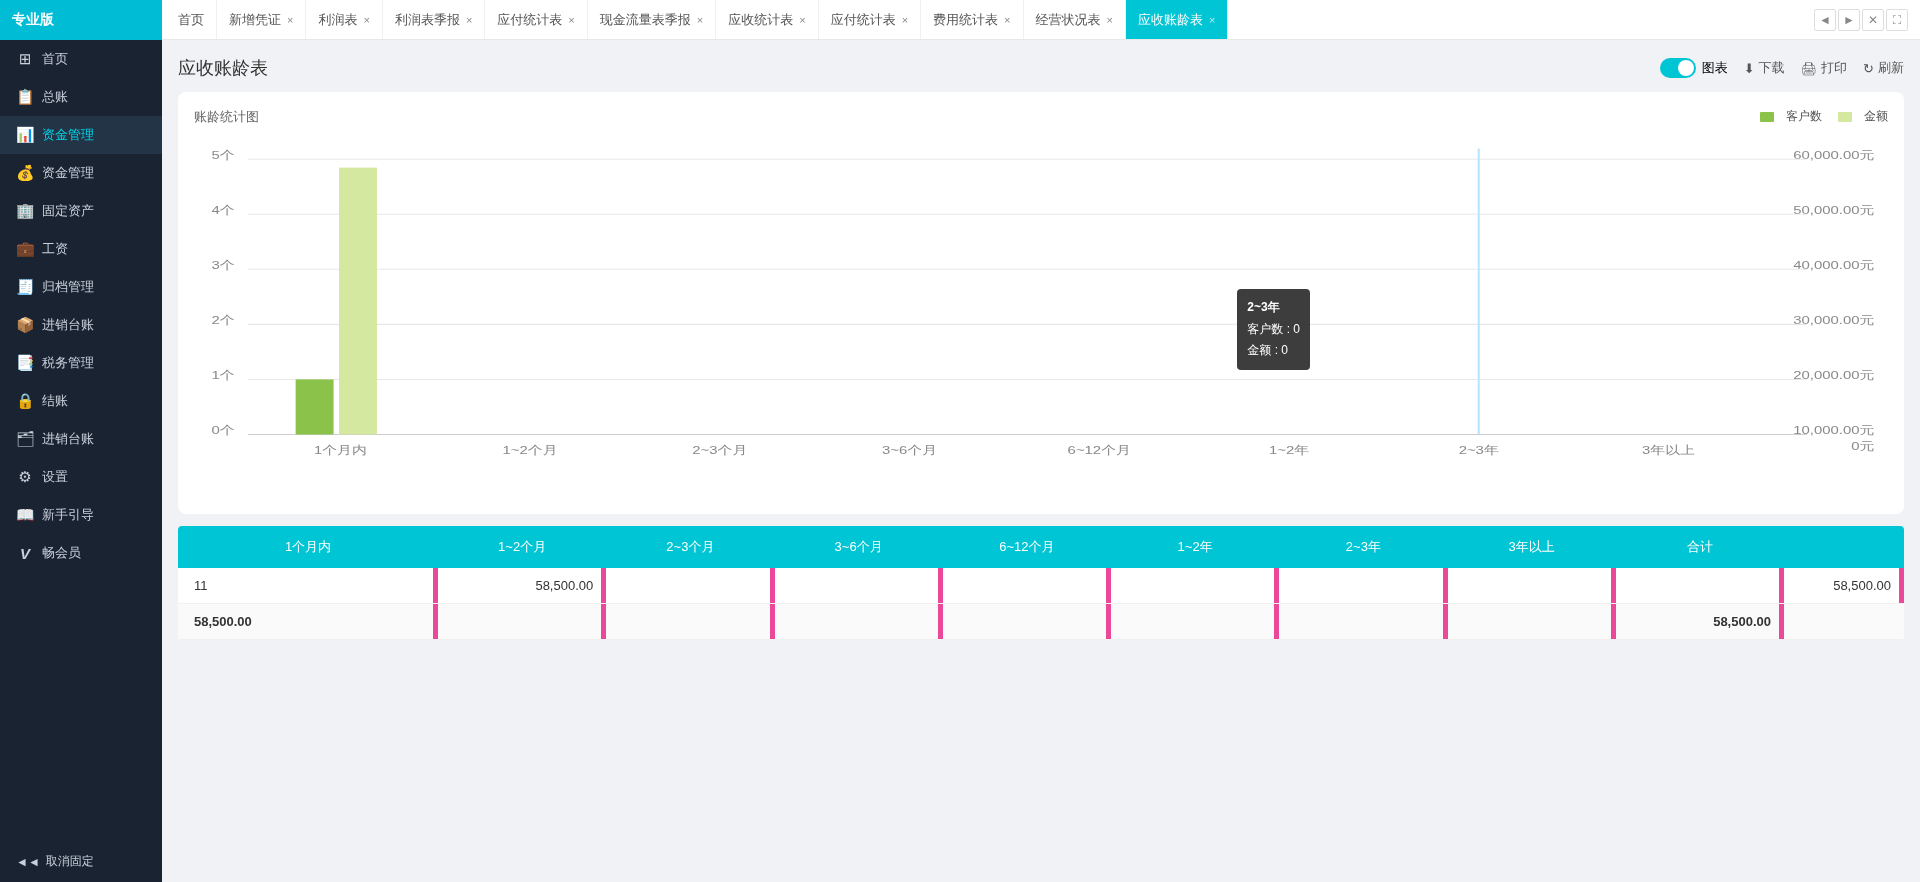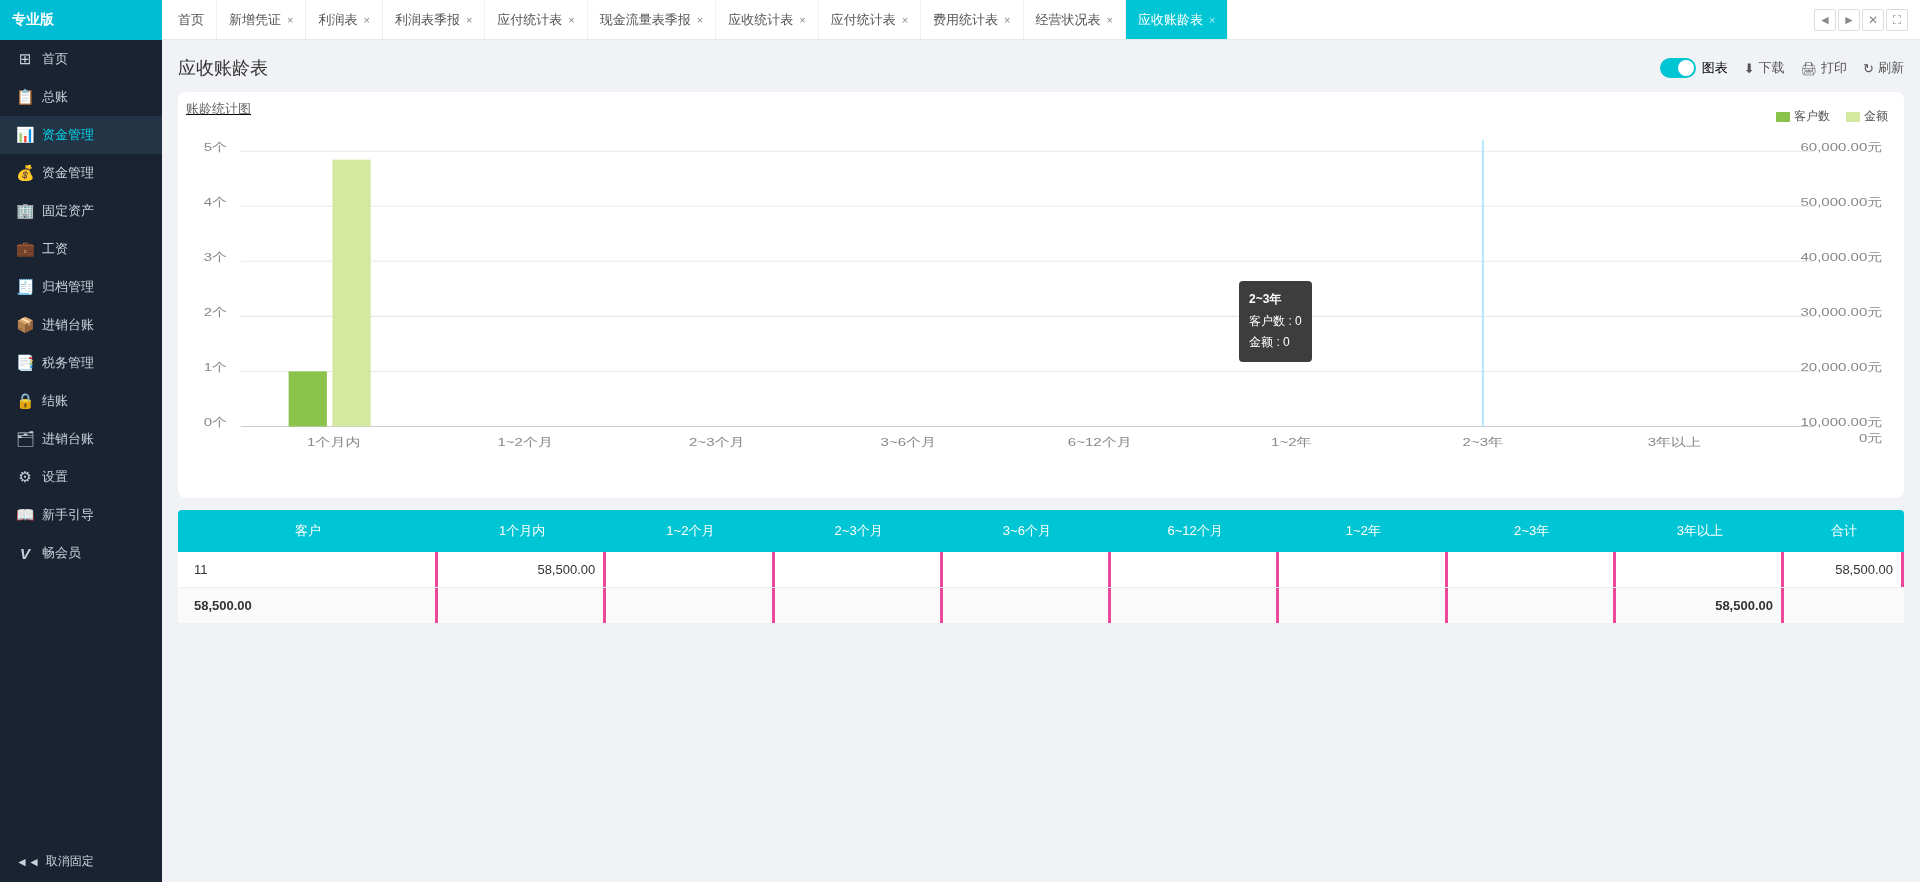--- a/index.html
+++ b/index.html
@@ -164,36 +164,35 @@
       gap: 4px;
       color: #555;
       cursor: pointer;
       font-size: 13px;
     }
 
     
     .chart-area {
       background: white;
       border-radius: 8px;
-      padding: 8px;
+      padding: 16px;
       position: relative;
-      text-decoration: underline;
     }
     .chart-title { font-size: 13px; color: #666; margin-bottom: 12px; }
     .chart-legend {
       position: absolute;
       top: 16px;
       right: 16px;
       display: flex;
       align-items: center;
       gap: 16px;
       font-size: 12px;
       color: #555;
     }
-    .legend-item { display: flex; align-items: center; gap: 4px; }
+    .legend-item { display: flex; align-items: center; gap: 12px; }
     .legend-color { width: 14px; height: 10px; border-radius: 1px; }
 
     
     .chart-svg-container {
       position: relative;
       width: 100%;
       height: 360px;
     }
 
     
@@ -229,21 +228,21 @@
     .table-row {
       display: grid;
       grid-template-columns: 260px repeat(8, 1fr) 120px;
       border-bottom: 1px solid #f0f0f0;
       font-size: 13px;
       color: #333;
     }
     .table-cell {
       padding: 10px 8px;
       text-align: right;
-      border-right: 3px solid #ec4899;
+      border-right: 5px solid #ec4899;
     }
     .table-cell:first-child { text-align: left; padding-left: 16px; }
     .table-row.total-row {
       font-weight: bold;
       background: #fafafa;
     }
     .total-icon {
       display: inline-flex;
       align-items: center;
       justify-content: center;
@@ -467,21 +466,20 @@
         <div class="chart-tooltip" style="position:absolute; left: 61%; top: 42%; transform: translateX(10px);">
           <div style="font-weight:bold;">2~3年</div>
           <div>客户数 : 0</div>
           <div>金额 : 0</div>
         </div>
       </div>
     </div>
 
     <div class="data-table">
       <div class="table-header">
-        <div class="table-header-cell">客户</div>
         <div class="table-header-cell">1个月内</div>
         <div class="table-header-cell">1~2个月</div>
         <div class="table-header-cell">2~3个月</div>
         <div class="table-header-cell">3~6个月</div>
         <div class="table-header-cell">6~12个月</div>
         <div class="table-header-cell">1~2年</div>
         <div class="table-header-cell">2~3年</div>
         <div class="table-header-cell">3年以上</div>
         <div class="table-header-cell">合计</div>
       </div>

